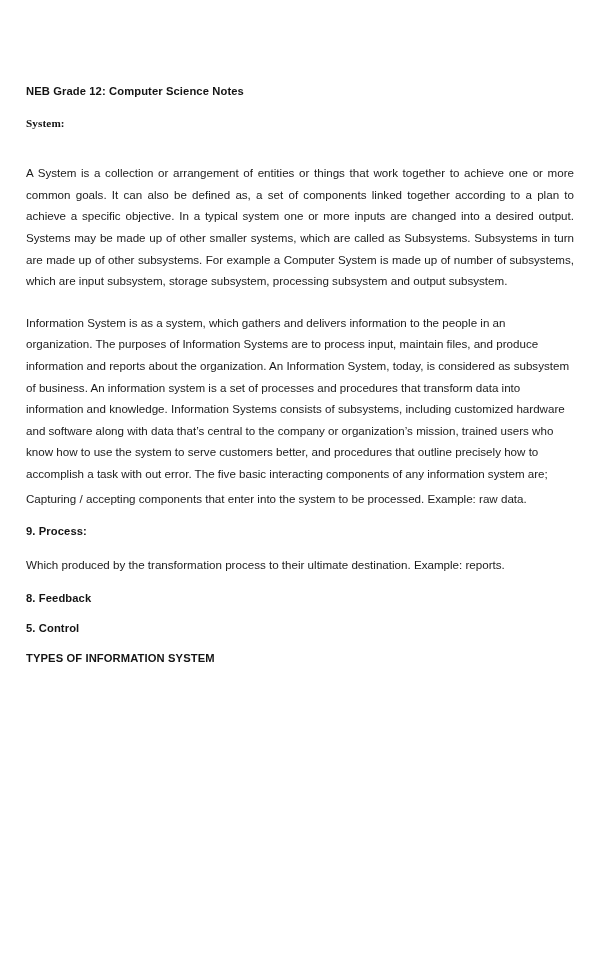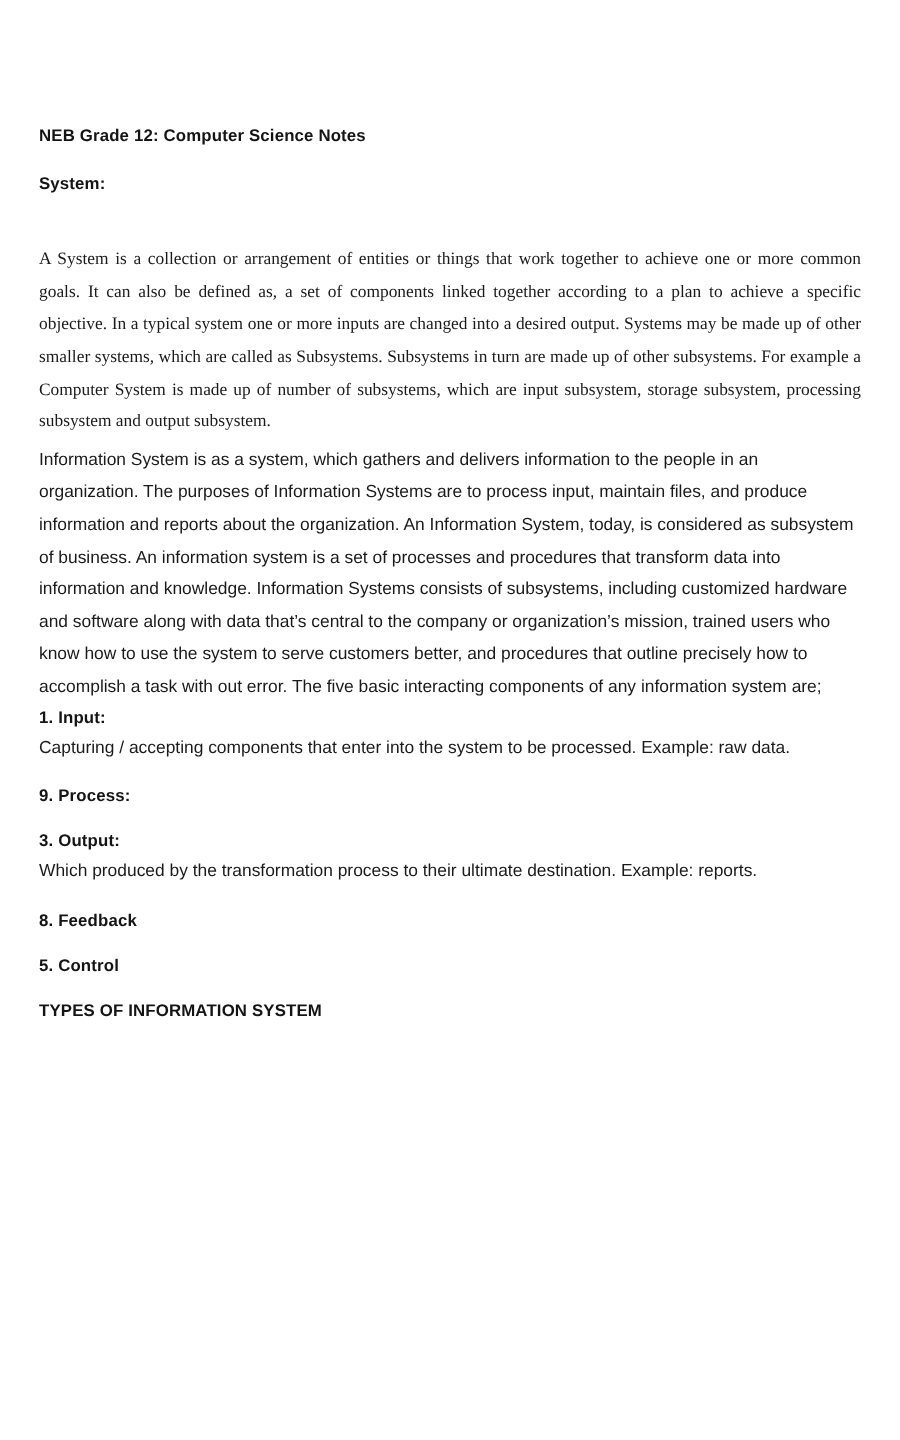--- a/index.html
+++ b/index.html
@@ -49,20 +49,21 @@
   .doc-title {
     margin-bottom: 17px;
   }
 
   .doc-subtitle {
     margin-bottom: 38px;
   }
 
   .section-heading {
     margin-bottom: 0;
+    font-family: Liberation Serif, serif;
   }
 
   .para {
     font-size: 11.6px;
     line-height: 21.6px;
     color: #1a1a1a;
     margin: 0;
     text-align: left;
   }
 
@@ -74,22 +75,21 @@
   
   .block-system {
     margin-bottom: 0;
   }
 
   .block-system .section-heading {
     margin-bottom: 31px;
   }
 
   .block-system .para {
-    margin-bottom: 4px;
-    font-family: Liberation Serif, serif;
+    margin-bottom: 20px;
   }
 
   
   .block-infosys .section-heading {
     margin-bottom: 1px;
   }
 
   .block-infosys .para {
     margin-bottom: 3px;
   }
@@ -162,30 +162,28 @@
       <p class="para para-justified">A System is a collection or arrangement of entities or things that work together to achieve one or more common goals. It can also be defined as, a set of components linked together according to a plan to achieve a specific objective. In a typical system one or more inputs are changed into a desired output. Systems may be made up of other smaller systems, which are called as Subsystems. Subsystems in turn are made up of other subsystems. For example a Computer System is made up of number of subsystems, which are input subsystem, storage subsystem, processing subsystem and output subsystem.</p>
     </div>
 
     <div class="block-infosys">
       <p class="para">Information System is as a system, which gathers and delivers information to the people in an organization. The purposes of Information Systems are to process input, maintain files, and produce information and reports about the organization. An Information System, today, is considered as subsystem of business. An information system is a set of processes and procedures that transform data into information and knowledge. Information Systems consists of subsystems, including customized hardware and software along with data that’s central to the company or organization’s mission, trained users who know how to use the system to serve customers better, and procedures that outline precisely how to accomplish a task with out error. The five basic interacting components of any information system are;</p>
     </div>
 
     <div class="component-list">
 
       <div class="component">
-        <p class="list-heading">1. Input:</p>
         <p class="para">Capturing / accepting components that enter into the system to be processed. Example: raw data.</p>
       </div>
 
       <div class="component">
         <p class="list-heading">9. Process:</p>
       </div>
 
       <div class="component">
-        <p class="list-heading">3. Output:</p>
         <p class="para">Which produced by the transformation process to their ultimate destination. Example: reports.</p>
       </div>
 
       <div class="component-bare">
         <p class="list-heading">8. Feedback</p>
       </div>
 
       <div class="component-bare">
         <p class="list-heading">5. Control</p>
       </div>

